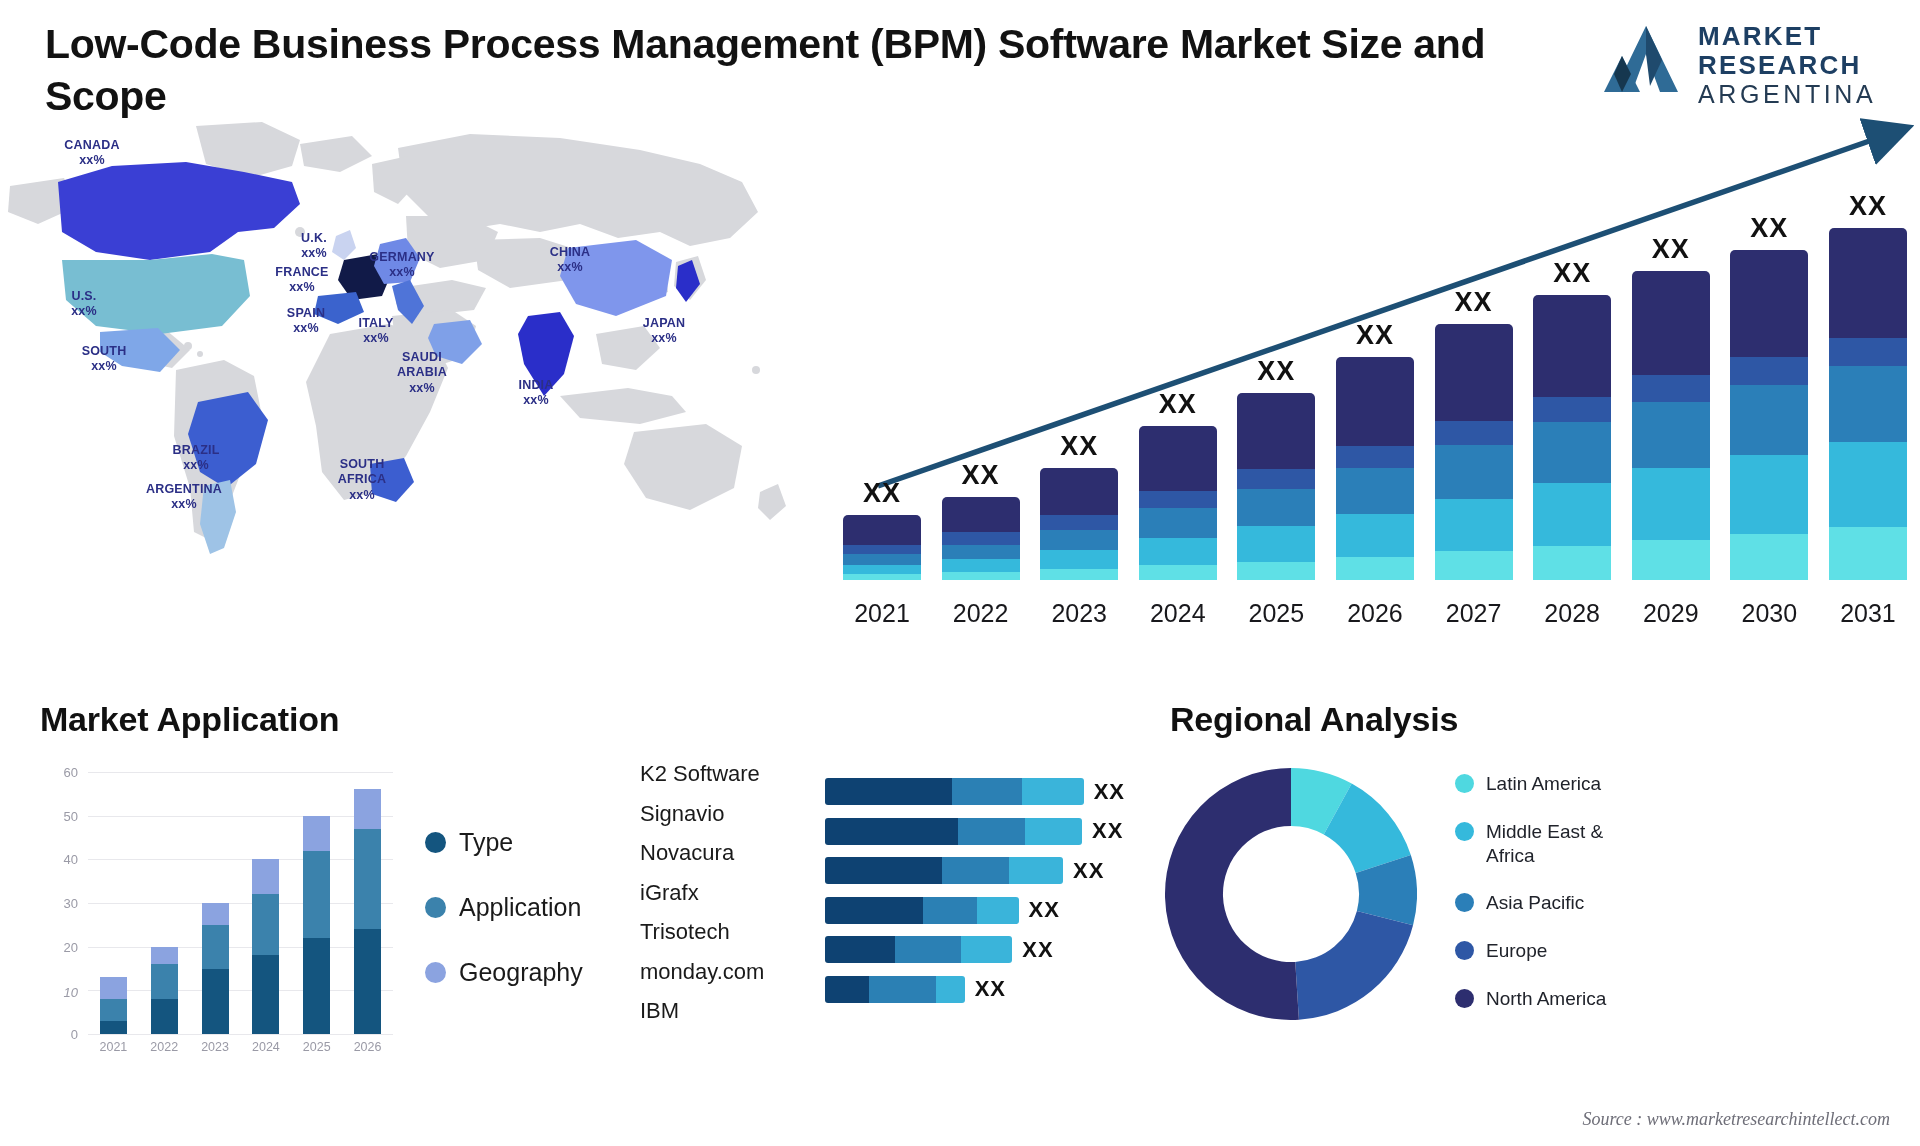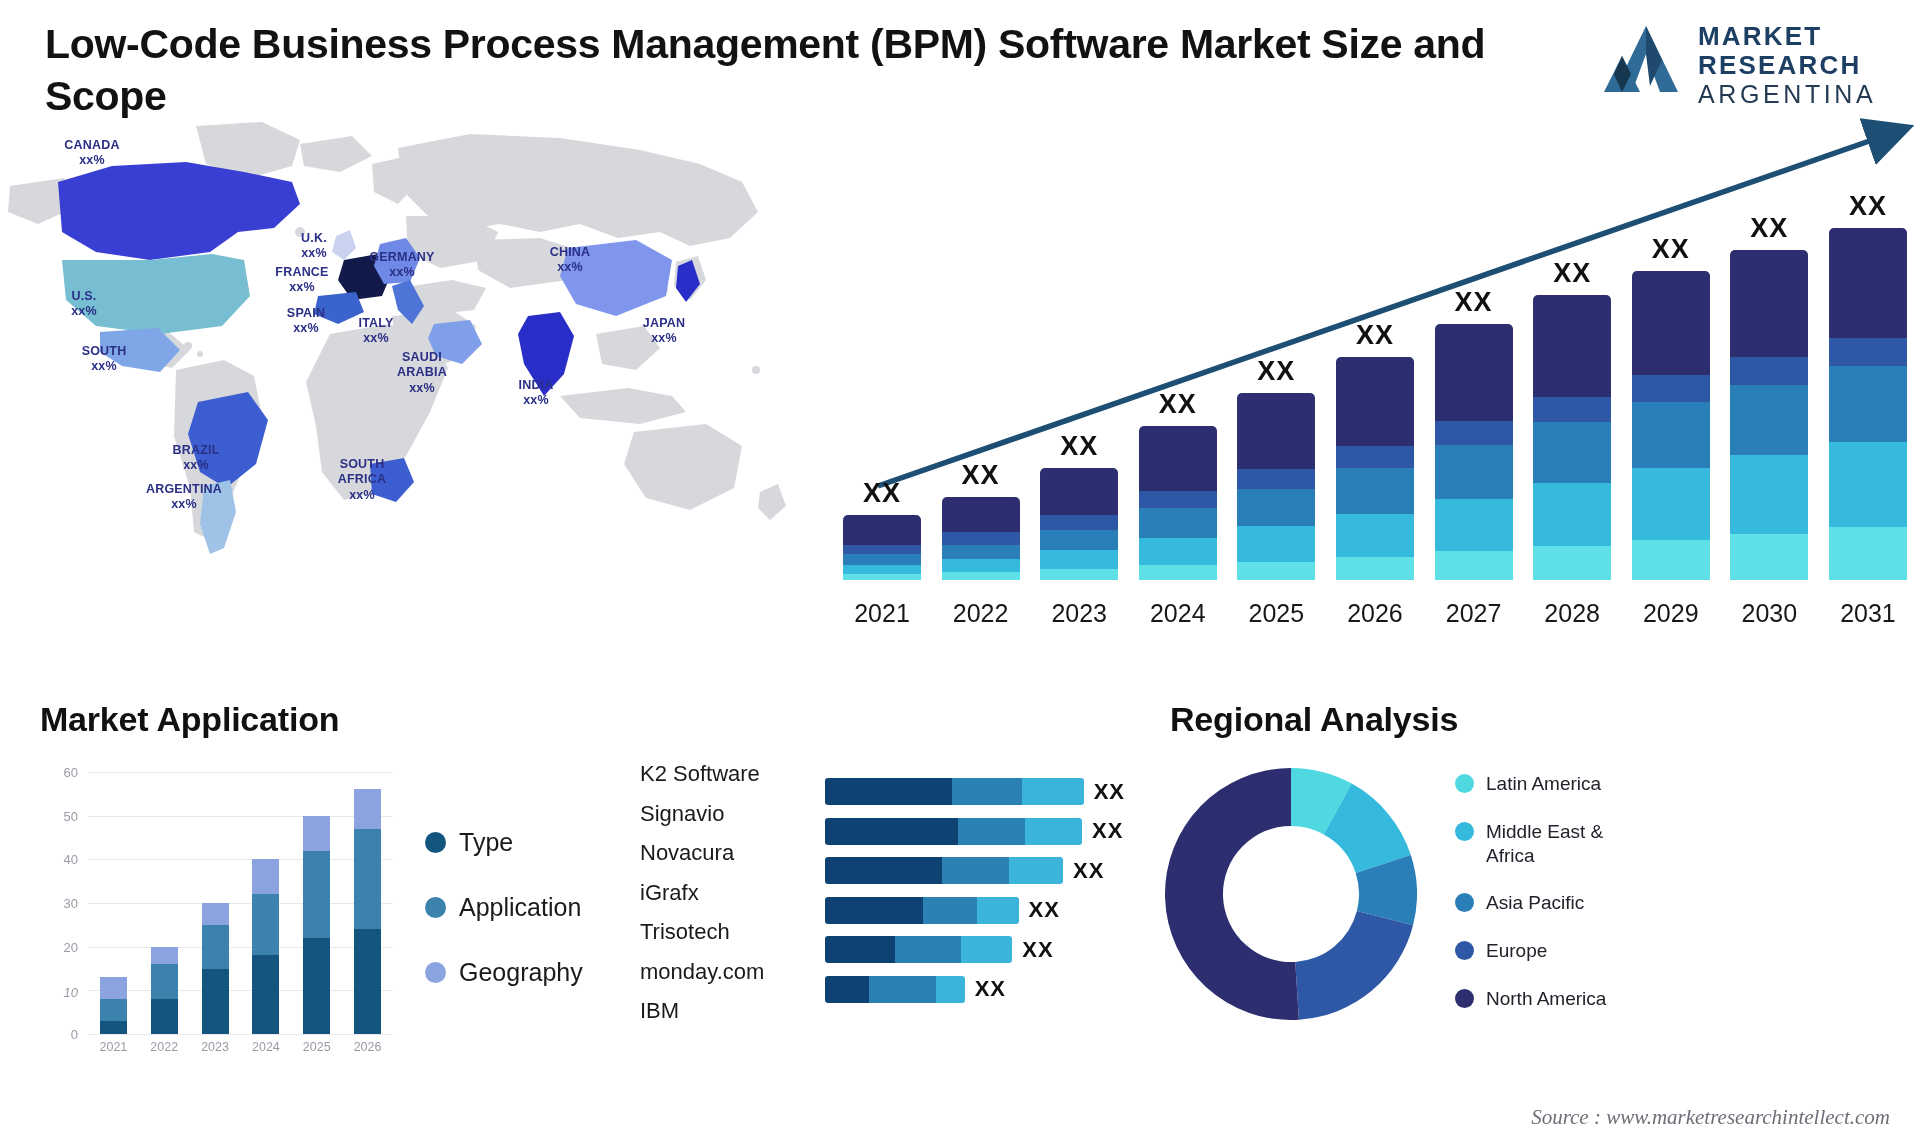--- a/index.html
+++ b/index.html
@@ -89,21 +89,21 @@
   .ra-panel { position: absolute; left: 1110px; top: 700px; width: 810px; height: 430px; }
   .ra-donut { position: absolute; left: 55px; top: 68px; width: 252px; height: 252px; }
   .ra-legend { position: absolute; left: 345px; top: 72px; }
   .ra-legend-row { display: flex; align-items: flex-start; margin-bottom: 24px; }
   .ra-dot { width: 19px; height: 19px; border-radius: 50%; margin-right: 12px; flex: none; margin-top: 2px; }
   .ra-legend-label { font-size: 19px; color: #20232b; line-height: 1.25; max-width: 150px; }
 
   
   .source {
     position: absolute; right: 30px; bottom: 16px;
-    font-size: 21px; color: #6e6e78; font-style: italic;
+    font-size: 18px; color: #6e6e78; font-style: italic;
     font-family: "Liberation Serif", serif;
   }
 </style>
 </head>
 <body>
 
 <div class="page">
 
   <div class="header">
     <div class="title">Low-Code Business Process Management (BPM) Software Market Size and Scope</div>

